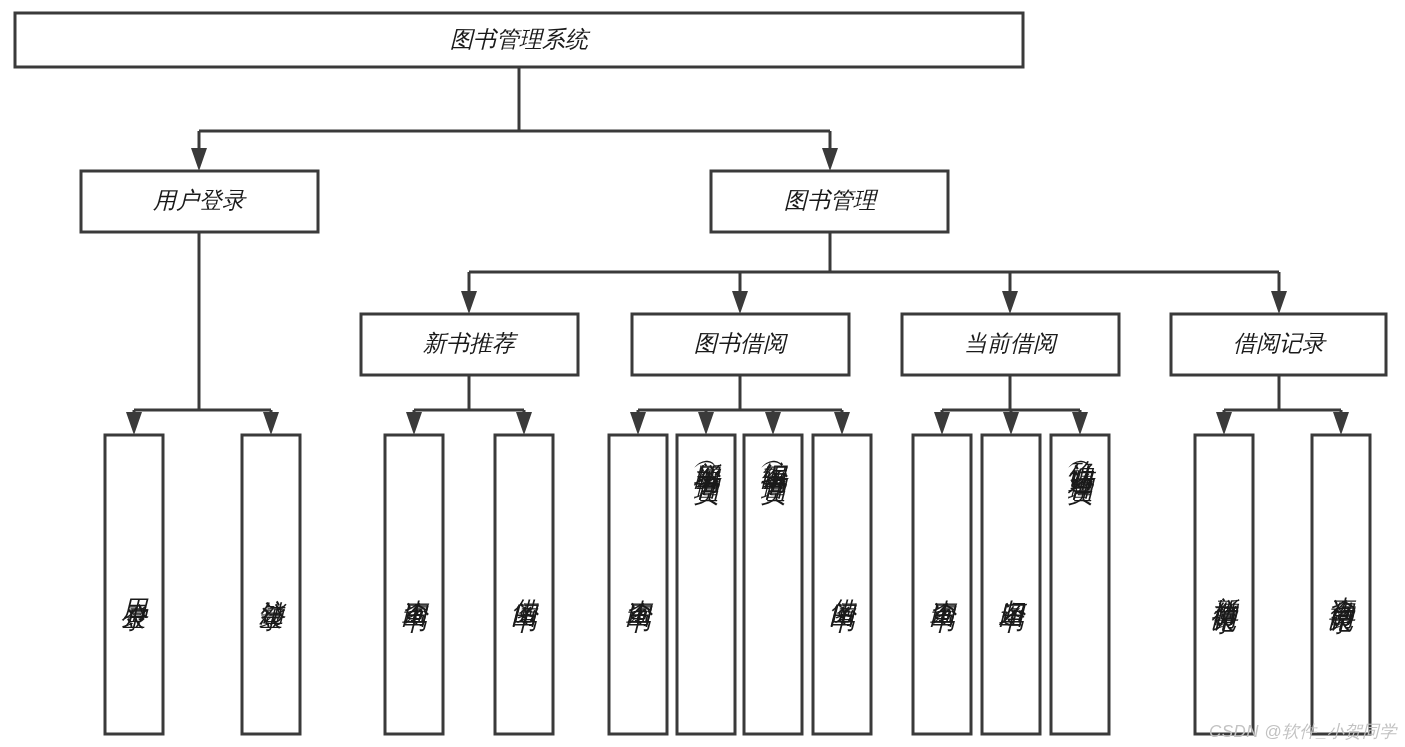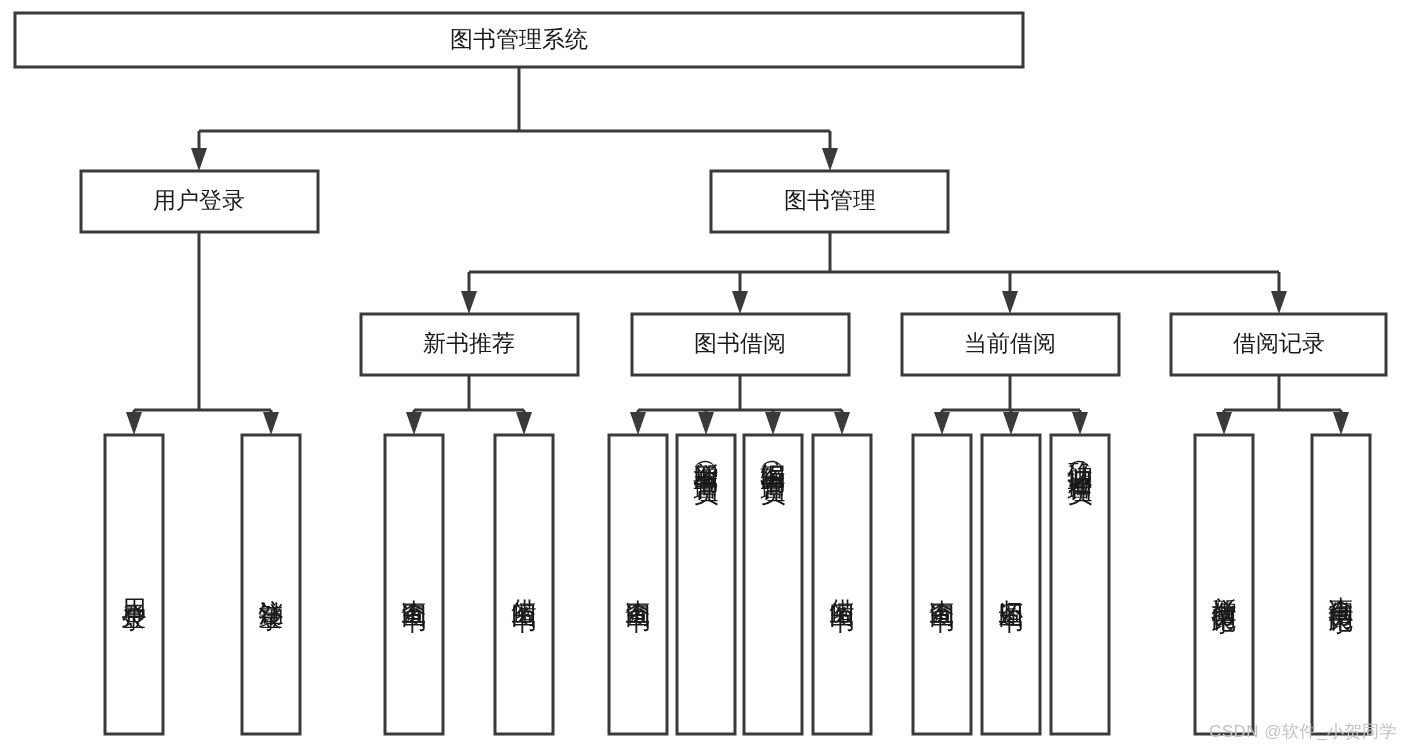--- a/index.html
+++ b/index.html
@@ -11,20 +11,21 @@
     width: 1405px;
     height: 747px;
     font-family: "Liberation Sans", "DejaVu Sans", sans-serif;
     overflow: hidden;
   }
   #diagram-root {
     position: relative;
     width: 1405px;
     height: 747px;
     background: #ffffff;
+    font-style: italic;
   }
   svg#tree-svg {
     position: absolute;
     left: 0;
     top: 0;
     width: 1405px;
     height: 747px;
     display: block;
   }
   .node-box {

